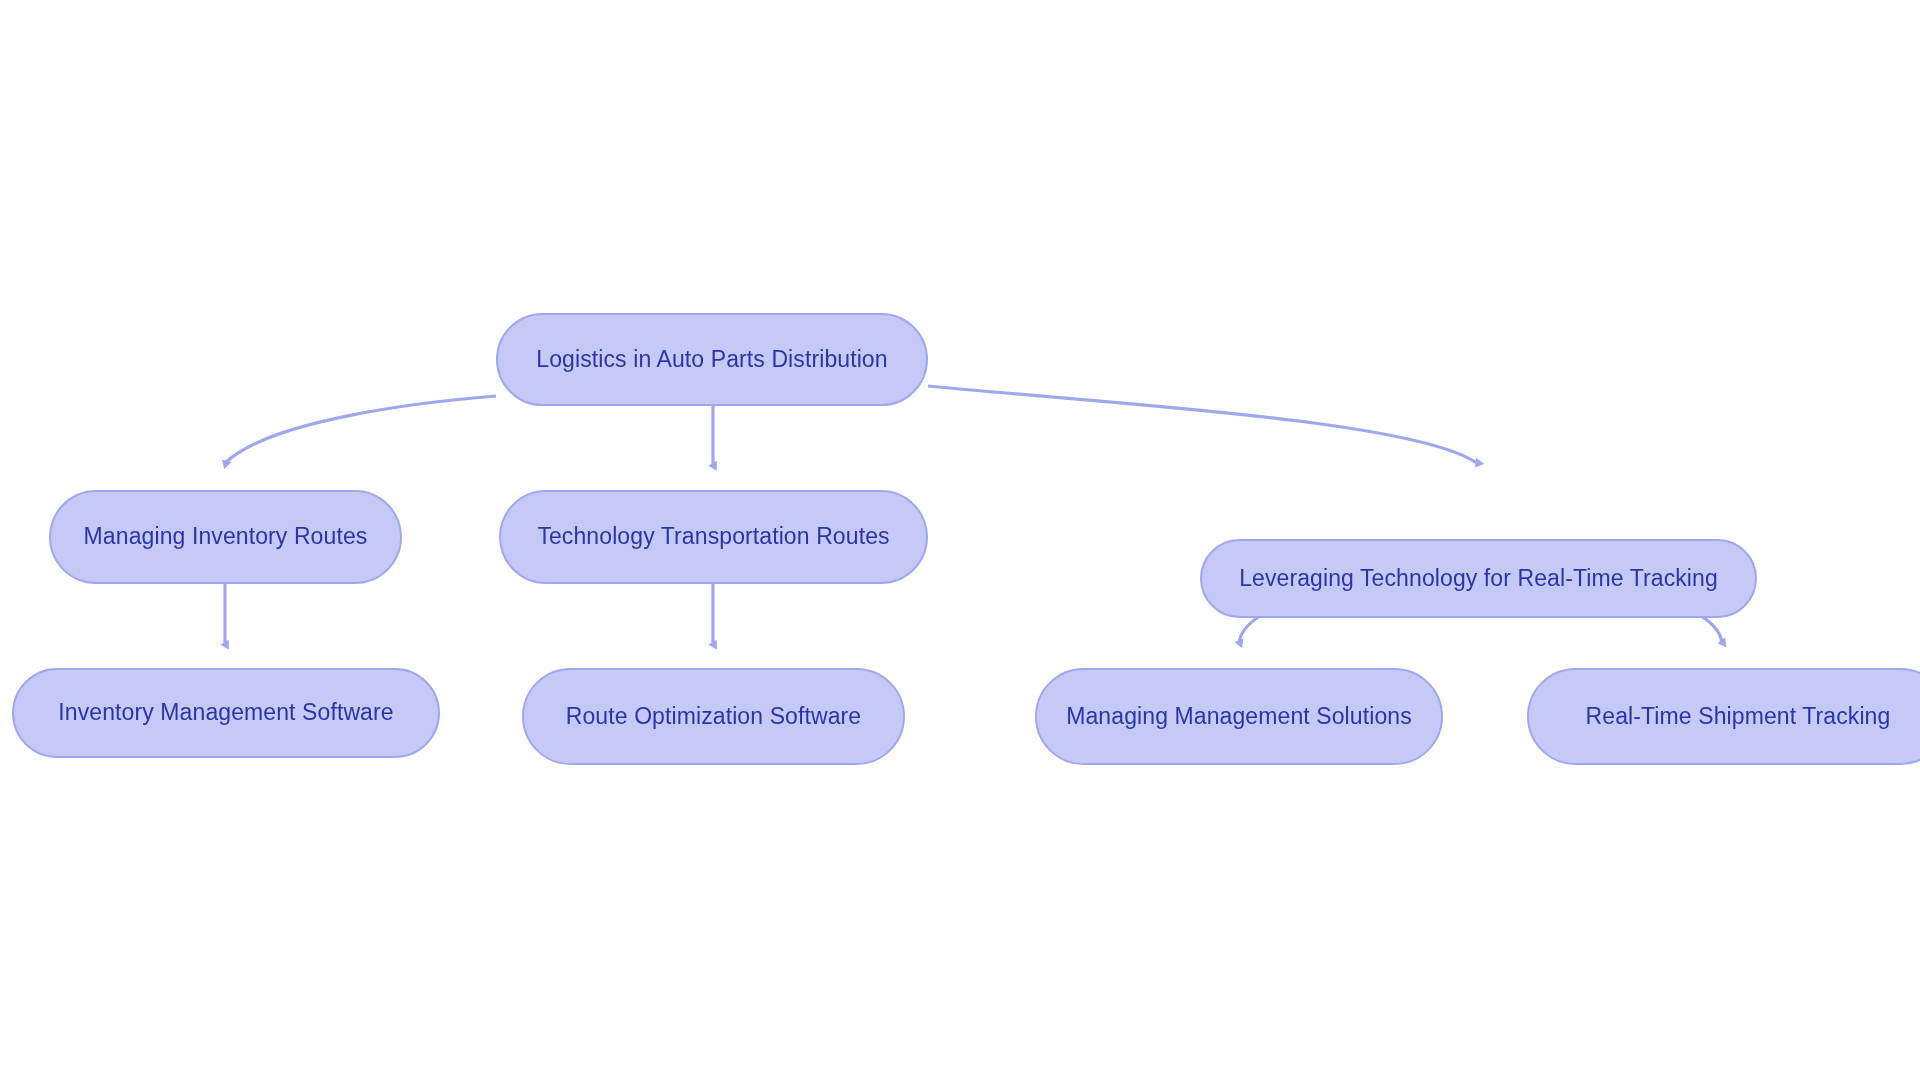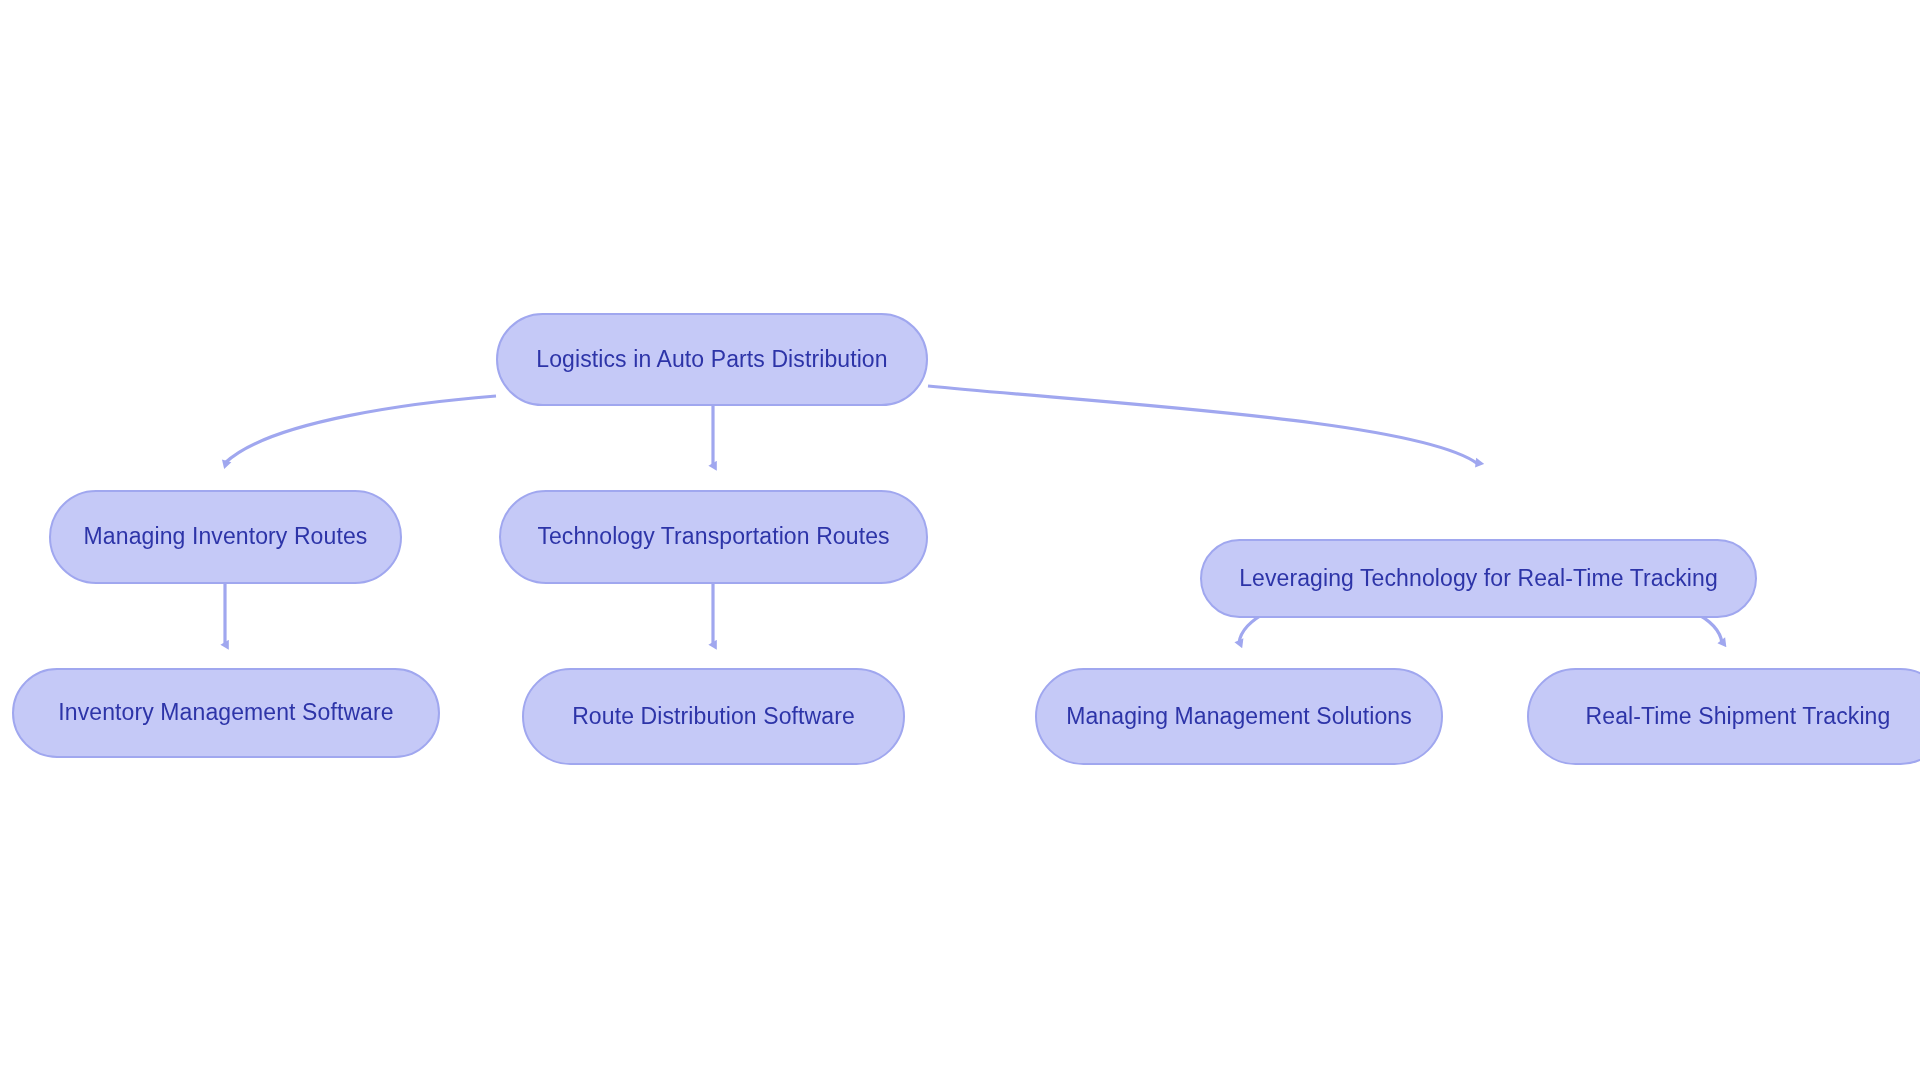--- a/index.html
+++ b/index.html
@@ -104,21 +104,21 @@
 
   <div class="node" id="node-tech-tracking">
     <span class="node-label">Leveraging Technology for Real-Time Tracking</span>
   </div>
 
   <div class="node" id="node-inventory-software">
     <span class="node-label">Inventory Management Software</span>
   </div>
 
   <div class="node" id="node-route-software">
-    <span class="node-label">Route Distribution Software</span>
+    <span class="node-label">Route Optimization Software</span>
   </div>
 
   <div class="node" id="node-delivery-solutions">
     <span class="node-label">Managing Management Solutions</span>
   </div>
 
   <div class="node" id="node-shipment-tracking">
     <span class="node-label">Real-Time Shipment Tracking</span>
   </div>
 

